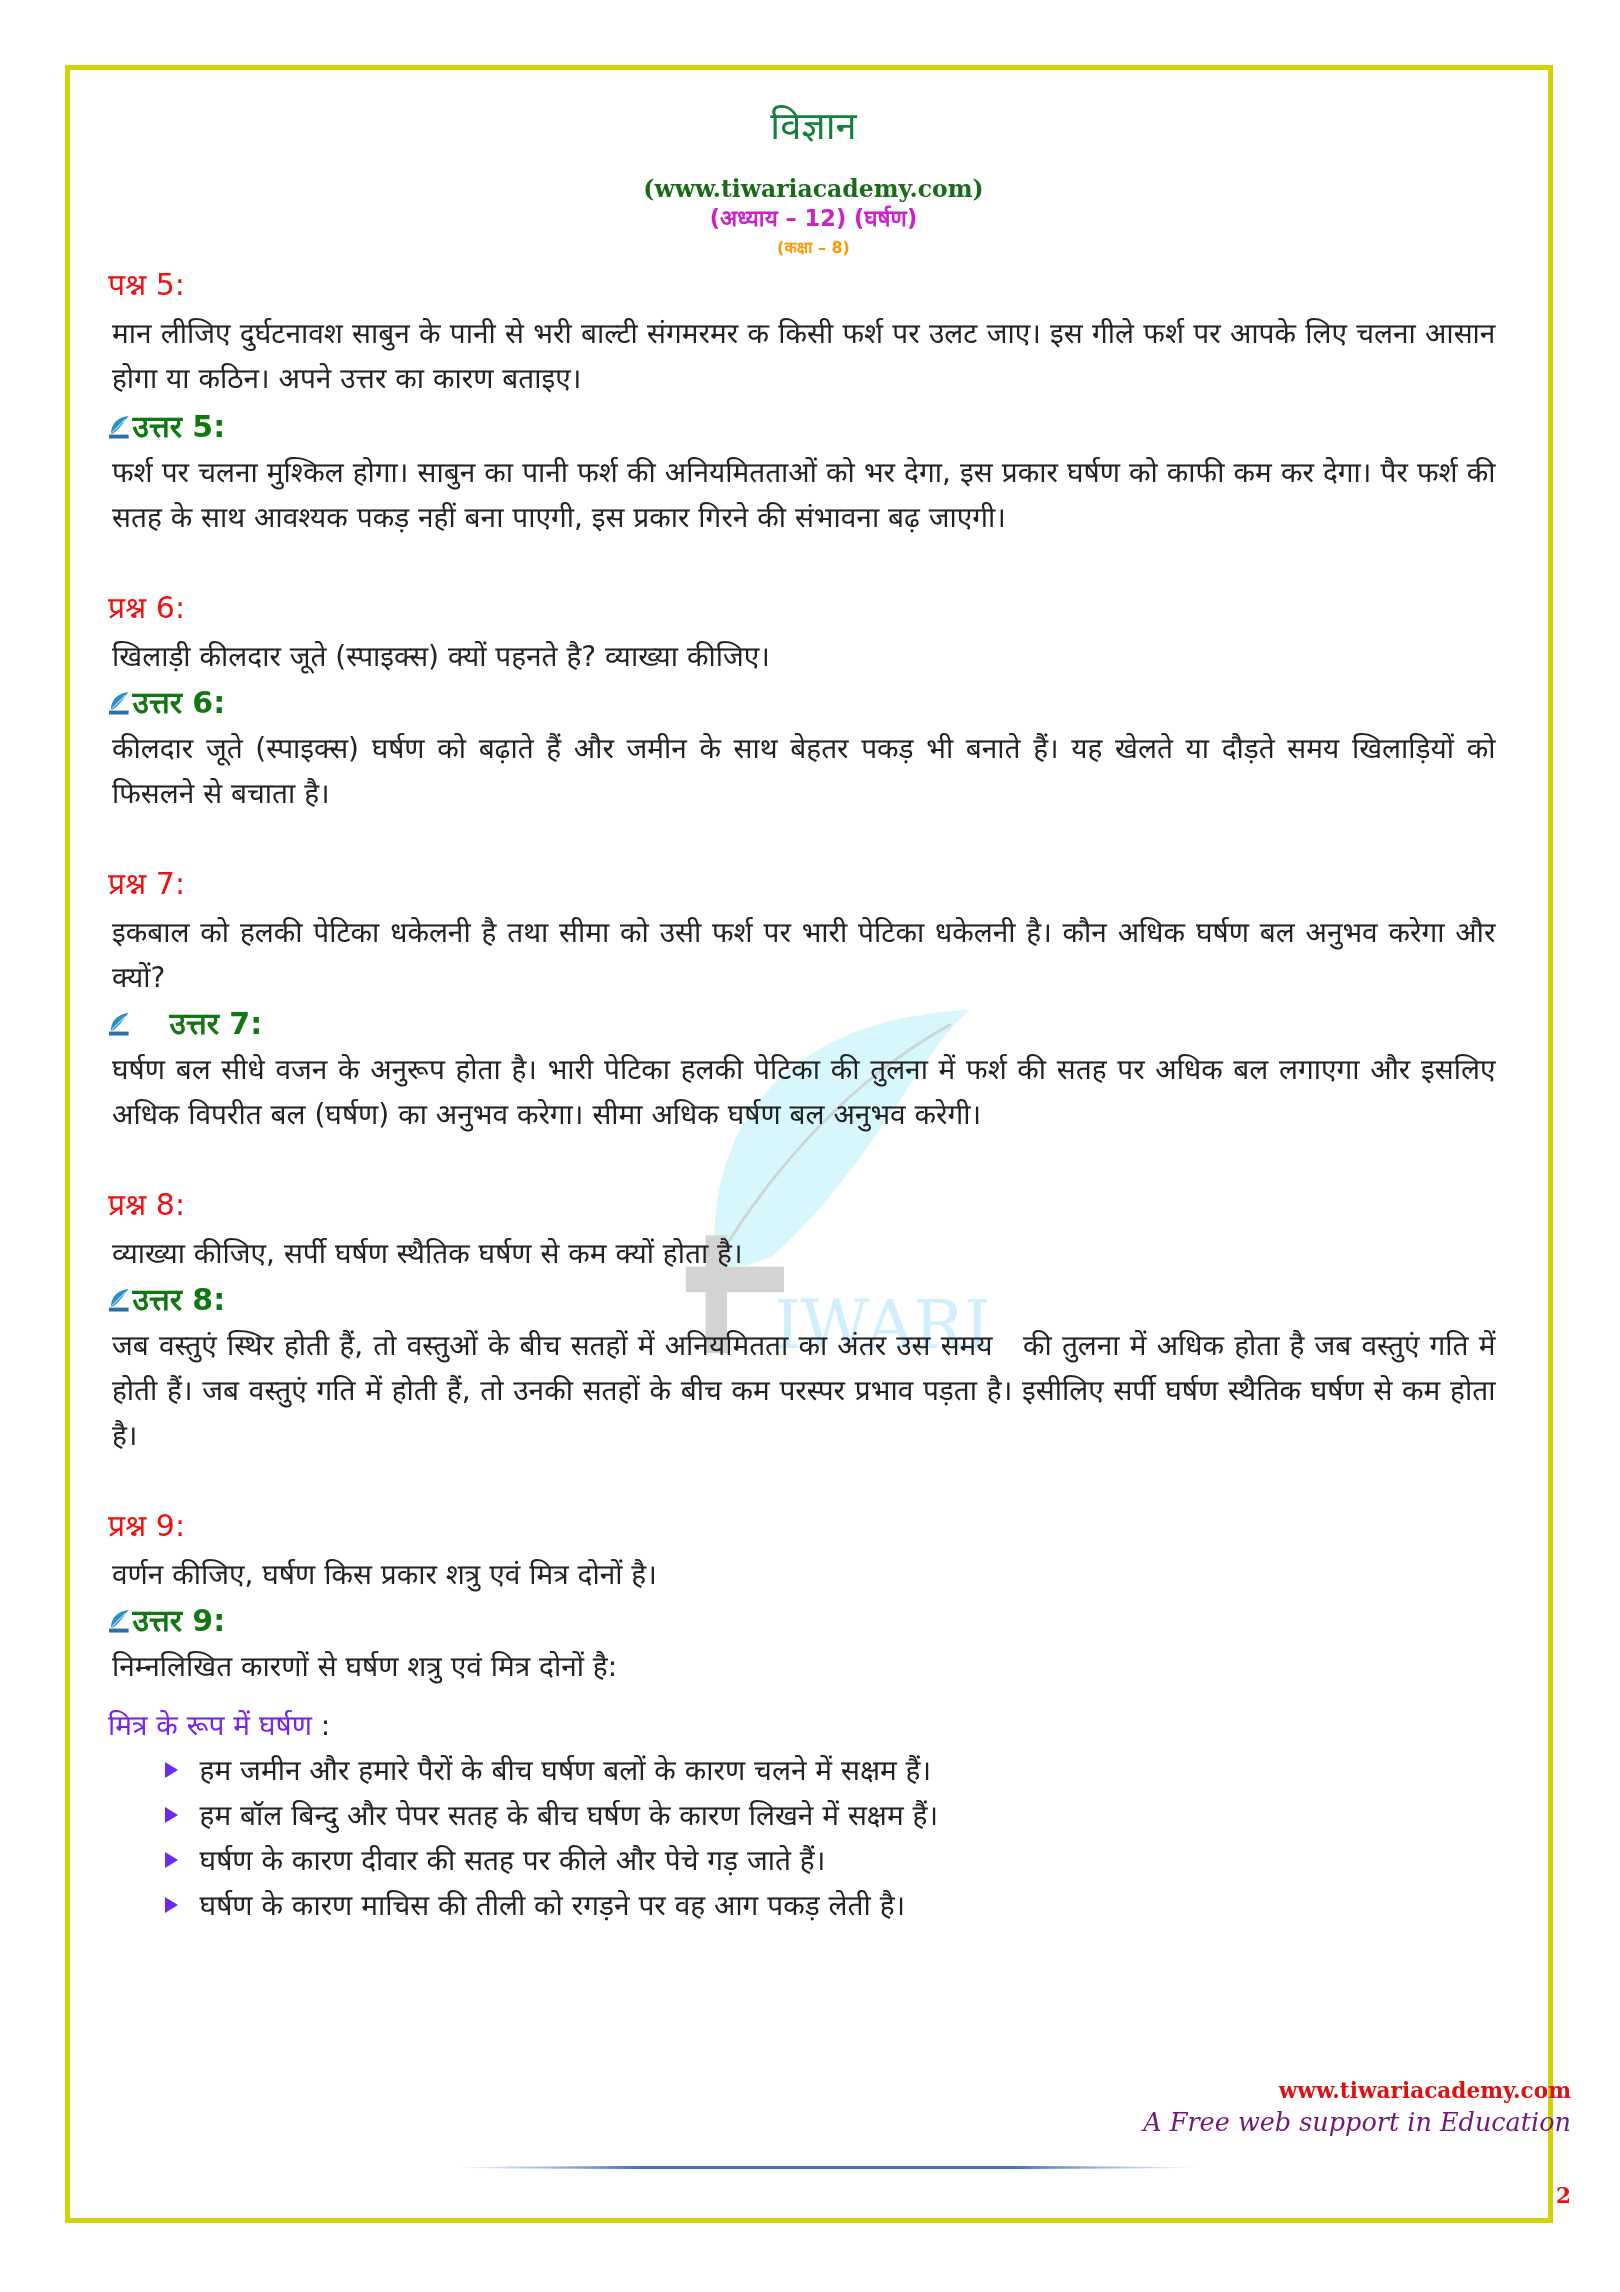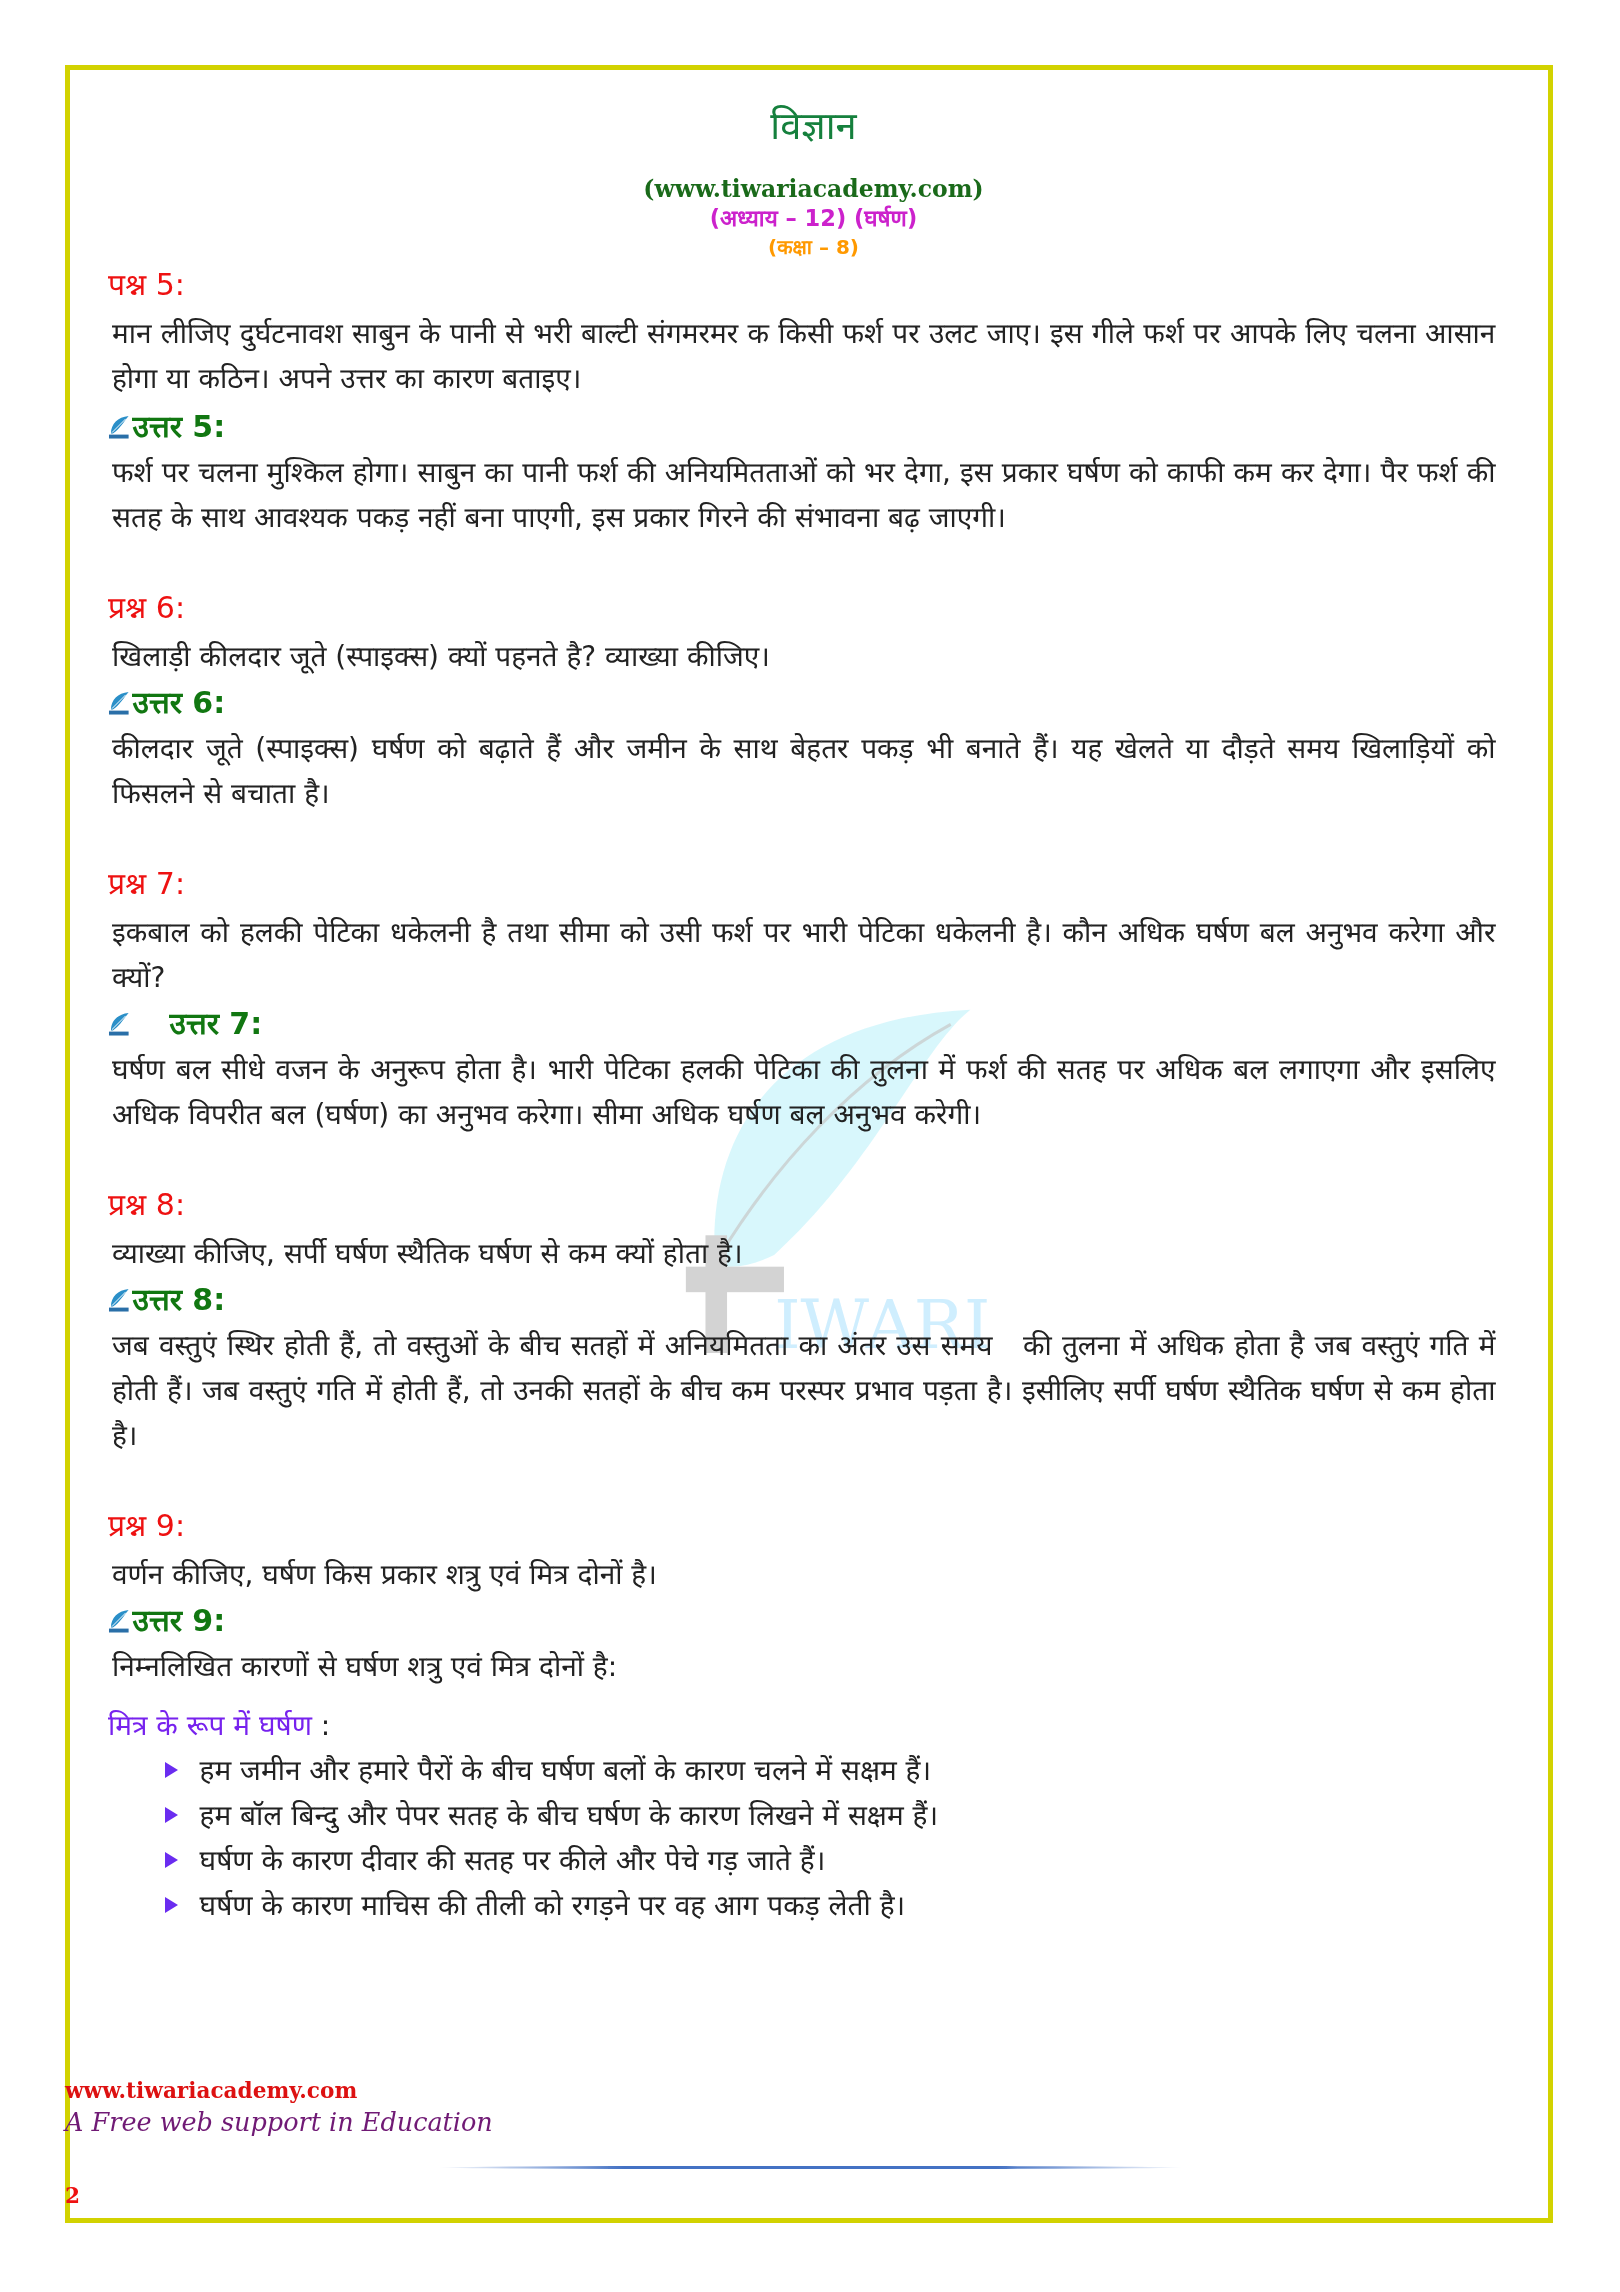--- a/index.html
+++ b/index.html
@@ -57,21 +57,21 @@
       color: #1a6a1a;
       line-height: 29px;
     }
     .chapter-line {
       font-size: 22.5px;
       font-weight: bold;
       color: #cc22cc;
       line-height: 29px;
     }
     .class-line {
-      font-size: 20px;
+      font-size: 16px;
       font-weight: bold;
       color: #ff9900;
       line-height: 29px;
     }
     .qa-block {
       margin-top: 0;
     }
     .q-label {
       font-size: 30px;
       font-weight: normal;
@@ -125,24 +125,24 @@
       width: 0;
       height: 0;
       border-top: 8.8px solid transparent;
       border-bottom: 8.8px solid transparent;
       border-left: 13.7px solid #6a2cf0;
       margin-right: 21.6px;
       position: relative;
     }
     .footer {
       position: absolute;
-      left: 65px;
+      left: 81px;
       width: 1490px;
       top: 2076px;
-      text-align: left;
+      text-align: right;
       z-index: 1;
     }
     .footer-url {
       font-family: "DejaVu Serif", "Liberation Serif", serif;
       font-weight: bold;
       font-size: 21.6px;
       color: #dd1111;
       line-height: 29px;
     }
     .footer-tagline {

